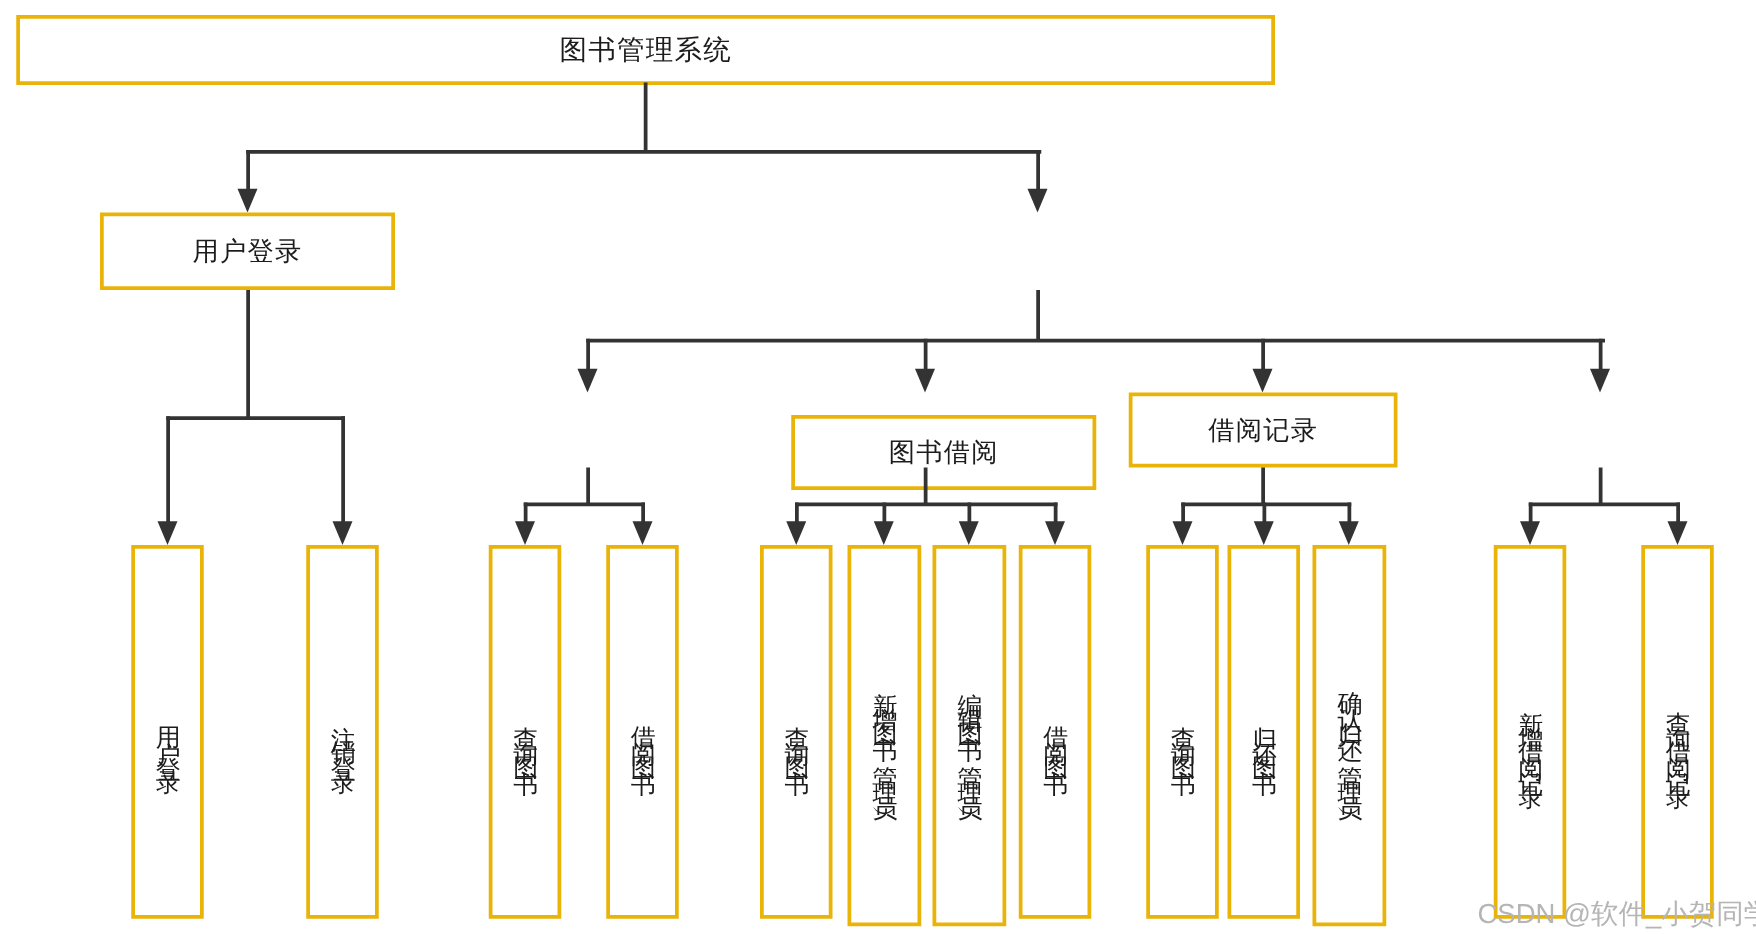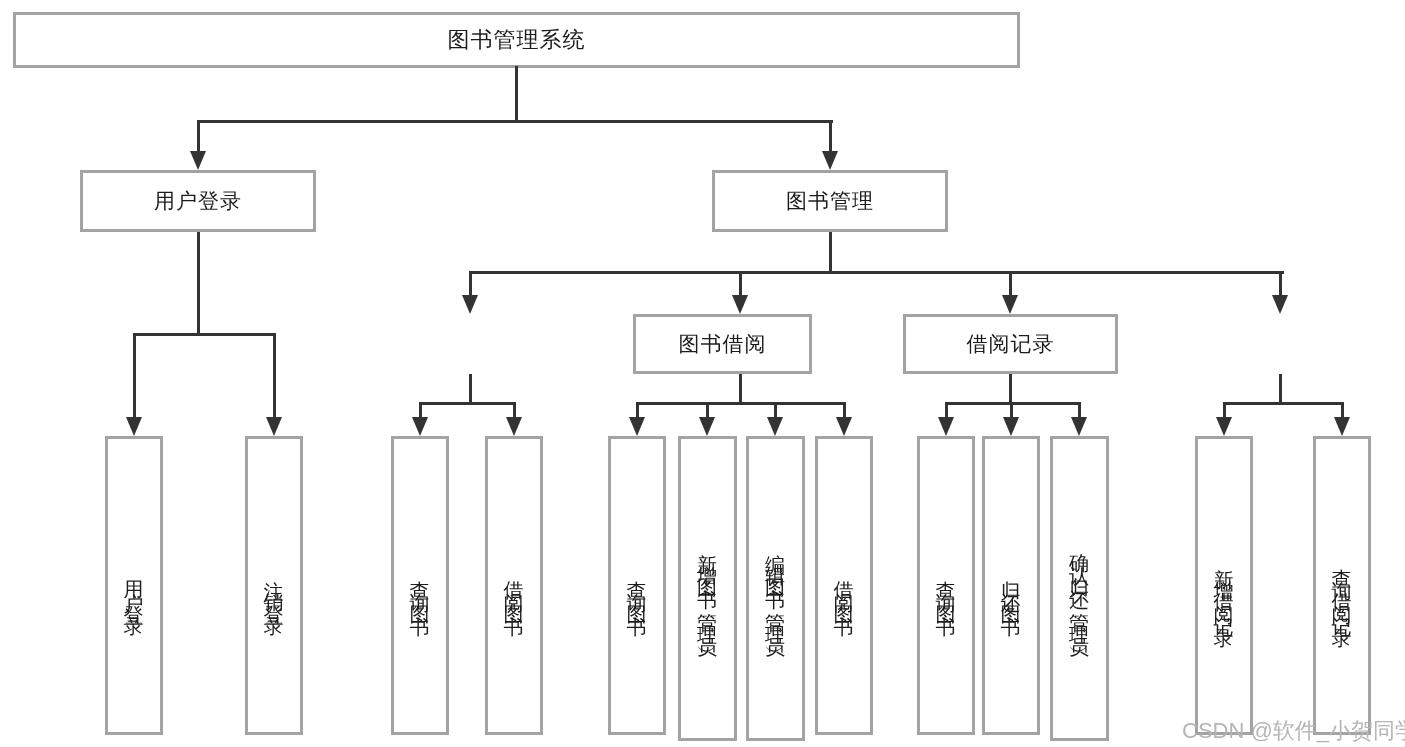--- a/index.html
+++ b/index.html
@@ -7,21 +7,21 @@
     position: relative;
     width: 1405px;
     height: 747px;
     background: #ffffff;
     font-family: "Liberation Sans", "DejaVu Sans", sans-serif;
     overflow: hidden;
   }
   .box {
     position: absolute;
     box-sizing: border-box;
-    border: 3px solid #a3a3a3;
+    border: 3px solid #eab308;
     background: #ffffff;
     display: flex;
     align-items: center;
     justify-content: center;
     color: #1c1c1c;
     text-align: center;
   }
   .hbox { font-size: 21px; letter-spacing: 1px; }
   .root-box { font-size: 22px; }
   .vbox {
@@ -58,41 +58,40 @@
   <div class="box hbox root-box" style="left:13px; top:12px; width:1007px; height:56px;">图书管理系统</div>
 
   <div class="line" style="left:515px; top:66px; width:3px; height:56px;"></div>
   <div class="line" style="left:197px; top:120px; width:636px; height:3px;"></div>
   <div class="line" style="left:197px; top:120px; width:3px; height:34px;"></div>
   <div class="arrow" style="left:190px; top:151px;"></div>
   <div class="line" style="left:829px; top:120px; width:3px; height:34px;"></div>
   <div class="arrow" style="left:822px; top:151px;"></div>
 
   <div class="box hbox" style="left:80px; top:170px; width:236px; height:62px;">用户登录</div>
-  <div class="box hbox" style="left:712px; top:170px; width:236px; height:62px;">图书管理</div>
 
   <div class="line" style="left:197px; top:232px; width:3px; height:104px;"></div>
   <div class="line" style="left:133px; top:333px; width:143px; height:3px;"></div>
   <div class="line" style="left:133px; top:333px; width:3px; height:86px;"></div>
   <div class="arrow" style="left:126px; top:417px;"></div>
   <div class="line" style="left:273px; top:333px; width:3px; height:86px;"></div>
   <div class="arrow" style="left:266px; top:417px;"></div>
 
   <div class="line" style="left:829px; top:232px; width:3px; height:41px;"></div>
   <div class="line" style="left:469px; top:271px; width:815px; height:3px;"></div>
   <div class="line" style="left:469px; top:271px; width:3px; height:26px;"></div>
   <div class="arrow" style="left:462px; top:295px;"></div>
   <div class="line" style="left:739px; top:271px; width:3px; height:26px;"></div>
   <div class="arrow" style="left:732px; top:295px;"></div>
   <div class="line" style="left:1009px; top:271px; width:3px; height:26px;"></div>
   <div class="arrow" style="left:1002px; top:295px;"></div>
   <div class="line" style="left:1279px; top:271px; width:3px; height:26px;"></div>
   <div class="arrow" style="left:1272px; top:295px;"></div>
 
-  <div class="box hbox" style="left:633px; top:314px; width:179px; height:60px;">图书借阅</div>
+  <div class="box hbox" style="left:633px; top:332px; width:244px; height:60px;">图书借阅</div>
   <div class="box hbox" style="left:903px; top:314px; width:215px; height:60px;">借阅记录</div>
 
   <div class="line" style="left:469px; top:374px; width:3px; height:30px;"></div>
   <div class="line" style="left:419px; top:402px; width:97px; height:3px;"></div>
   <div class="line" style="left:419px; top:402px; width:3px; height:17px;"></div>
   <div class="arrow" style="left:412px; top:417px;"></div>
   <div class="line" style="left:513px; top:402px; width:3px; height:17px;"></div>
   <div class="arrow" style="left:506px; top:417px;"></div>
 
   <div class="line" style="left:739px; top:374px; width:3px; height:30px;"></div>

